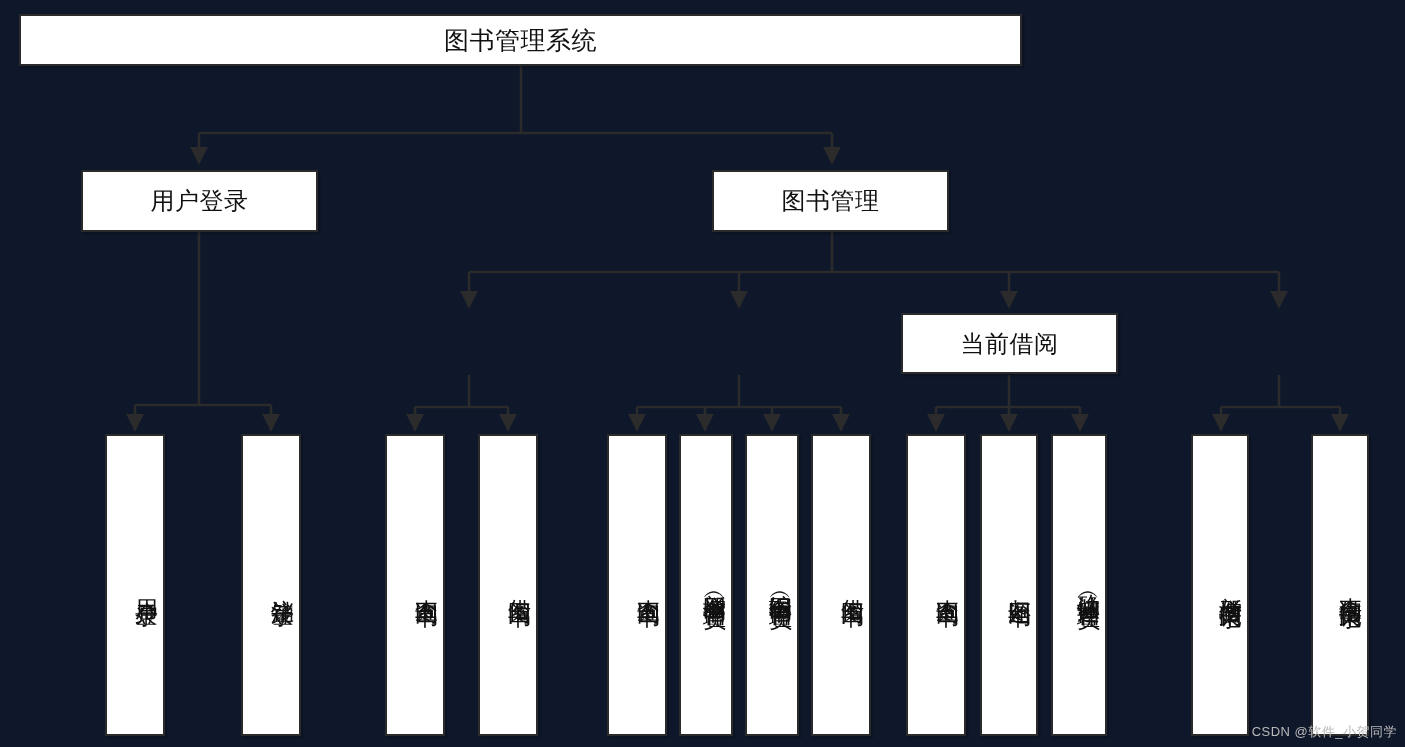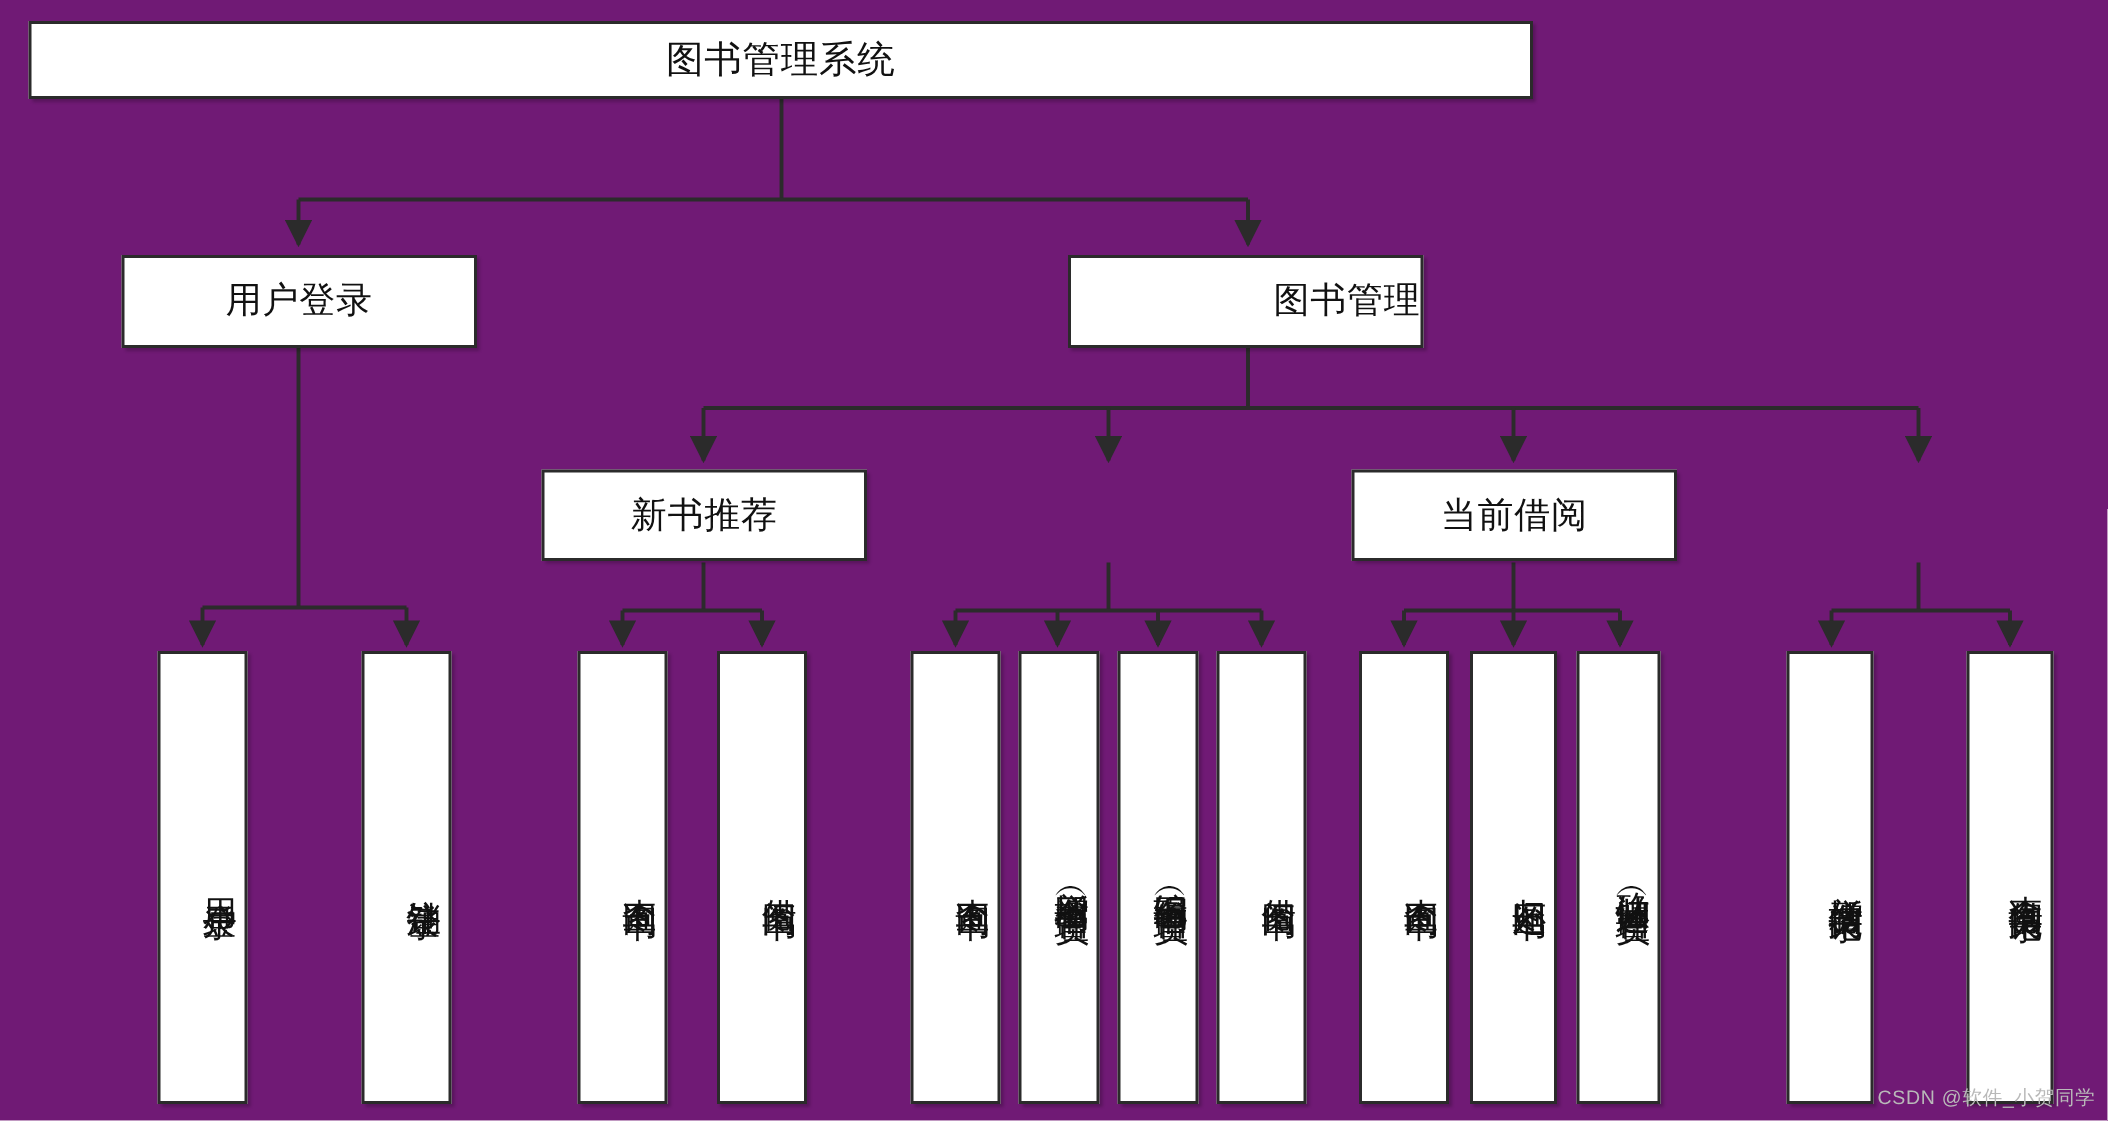--- a/index.html
+++ b/index.html
@@ -5,21 +5,21 @@
   * { box-sizing: border-box; }
   html, body {
     margin: 0; padding: 0;
     background: #ffffff;
     font-family: "Liberation Sans", "DejaVu Sans", sans-serif;
   }
   #canvas {
     position: relative;
     width: 1405px;
     height: 747px;
-    background: #701a75;
+    background: #0f172a;
     overflow: hidden;
   }
   svg.wires {
     position: absolute;
     left: 0; top: 0;
     width: 1405px; height: 747px;
     pointer-events: none;
   }
   .node {
     position: absolute;
@@ -113,27 +113,24 @@
     </g>
   </svg>
 
   <div class="node h root" style="left:19px; top:14px; width:1003px; height:52px;">
     <span>图书管理系统</span>
   </div>
 
   <div class="node h" style="left:81px; top:170px; width:237px; height:62px;">
     <span>用户登录</span>
   </div>
-  <div class="node h" style="left:712px; top:170px; width:237px; height:62px;justify-content:flex-end;">
+  <div class="node h" style="left:712px; top:170px; width:237px; height:62px;">
     <span>图书管理</span>
   </div>
 
-  <div class="node h" style="left:361px; top:313px; width:217px; height:61px;">
-    <span>新书推荐</span>
-  </div>
   <div class="node h" style="left:901px; top:313px; width:217px; height:61px;">
     <span>当前借阅</span>
   </div>
 
   <div class="node v" style="left:105px; top:434px; width:60px; height:302px;">
     <span>用户登录</span>
   </div>
   <div class="node v" style="left:241px; top:434px; width:60px; height:302px;">
     <span>注销登录</span>
   </div>

